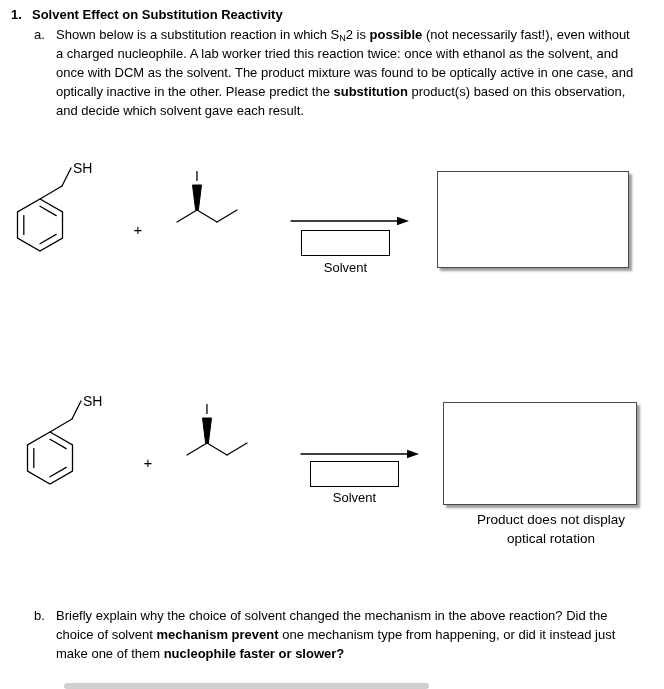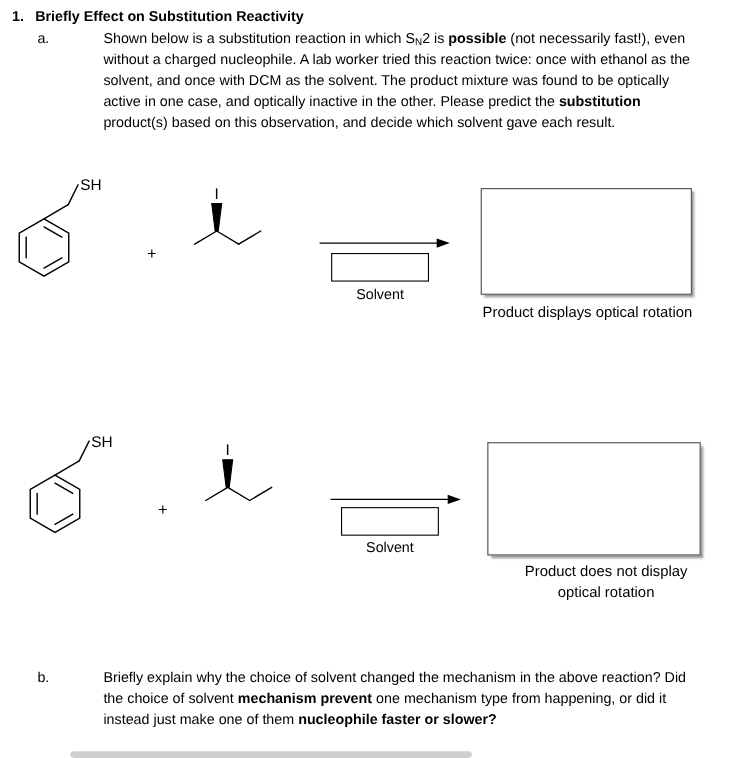--- a/index.html
+++ b/index.html
@@ -10,21 +10,21 @@
   }
   .page { position:absolute; left:0; top:0; width:664px; height:689px; background:#fff; }
 
   .heading { position:absolute; left:11px; top:7px; font-size:13px; font-weight:bold; display:flex; }
   .qnum { width:21px; flex:0 0 21px; }
 
   .para { position:absolute; display:flex; font-size:13px; line-height:1.45; }
   .part-a { left:34px; top:26px; width:602px; }
   .part-b { left:34px; top:607px; width:606px; }
   .plabel { width:22px; flex:0 0 22px; }
-  .ptext { flex:1;margin-left:38px; }
+  .ptext { flex:1; }
   .ptext b { font-weight:bold; }
   sub { font-size:9px; vertical-align:-2px; }
 
   .scheme { position:absolute; }
   .scheme-top    { left:10px; top:155px; width:648px; height:165px; }
   .scheme-bottom { left:10px; top:388px; width:648px; height:175px; }
 
   svg.chem { position:absolute; left:0; top:0; overflow:visible; }
   .scheme-bottom svg.chem { left:10px; top:0; }
 
@@ -55,21 +55,21 @@
   .bottom-strip { position:absolute; left:64px; top:683px; width:365px; height:6px;
                   background:#cfcfcf; border-radius:3px; }
 </style>
 </head>
 <body>
 
 <div class="page">
 
   <div class="heading">
     <span class="qnum">1.</span>
-    <span>Briefly Effect on Substitution Reactivity</span>
+    <span>Solvent Effect on Substitution Reactivity</span>
   </div>
 
   <div class="para part-a">
     <span class="plabel">a.</span>
     <p class="ptext"><span>Shown below is a substitution reaction in which S</span><sub>N</sub><span>2 is </span><b>possible</b><span> (not necessarily fast!), even without a charged nucleophile. A lab worker tried this reaction twice: once with ethanol as the solvent, and once with DCM as the solvent. The product mixture was found to be optically active in one case, and optically inactive in the other. Please predict the </span><b>substitution</b><span> product(s) based on this observation, and decide which solvent gave each result.</span></p>
   </div>
 
   <div class="scheme scheme-top">
     <svg class="chem" width="420" height="130" viewBox="0 0 420 130">
       <g>
@@ -90,21 +90,20 @@
         <line class="ln" x1="207" y1="67" x2="227" y2="55"></line>
       </g>
       <g>
         <line class="ln" x1="281" y1="66" x2="388" y2="66"></line>
         <polygon class="ahead" points="399,66 387,61.8 387,70.2"></polygon>
       </g>
     </svg>
     <div class="solventbox"></div>
     <div class="solventlabel">Solvent</div>
     <div class="answerbox"></div>
-    <div class="caption">Product displays optical rotation</div>
   </div>
 
   <div class="scheme scheme-bottom">
     <svg class="chem" width="420" height="130" viewBox="0 0 420 130">
       <g>
         <polygon class="ln" points="30,44 52.5,57 52.5,83 30,96 7.5,83 7.5,57"></polygon>
         <line class="ln" x1="30" y1="51.3" x2="46.2" y2="60.6"></line>
         <line class="ln" x1="46.2" y1="79.4" x2="30" y2="88.7"></line>
         <line class="ln" x1="13.8" y1="79.4" x2="13.8" y2="60.6"></line>
         <line class="ln" x1="30" y1="44" x2="52" y2="31"></line>

